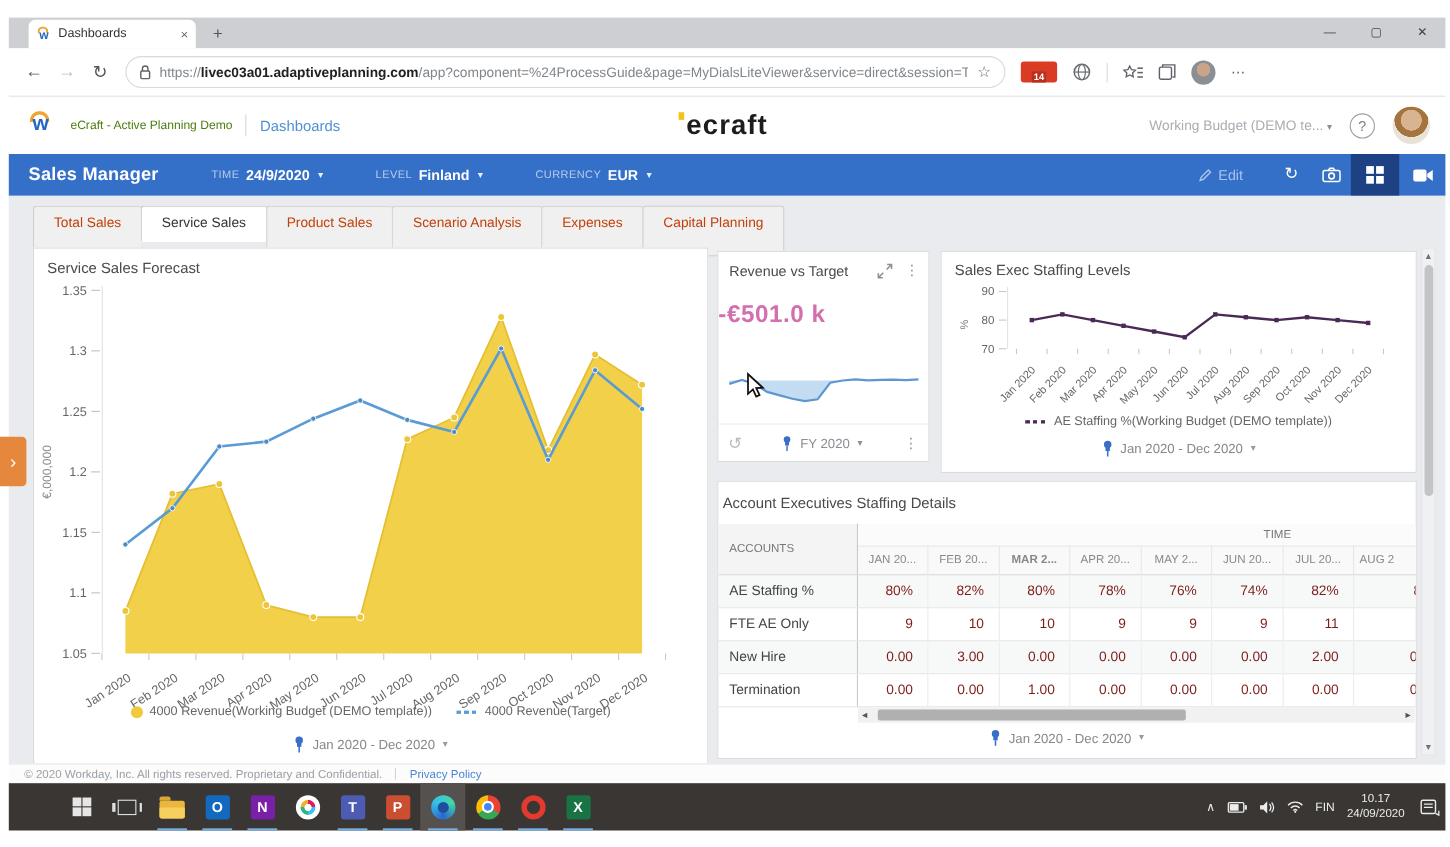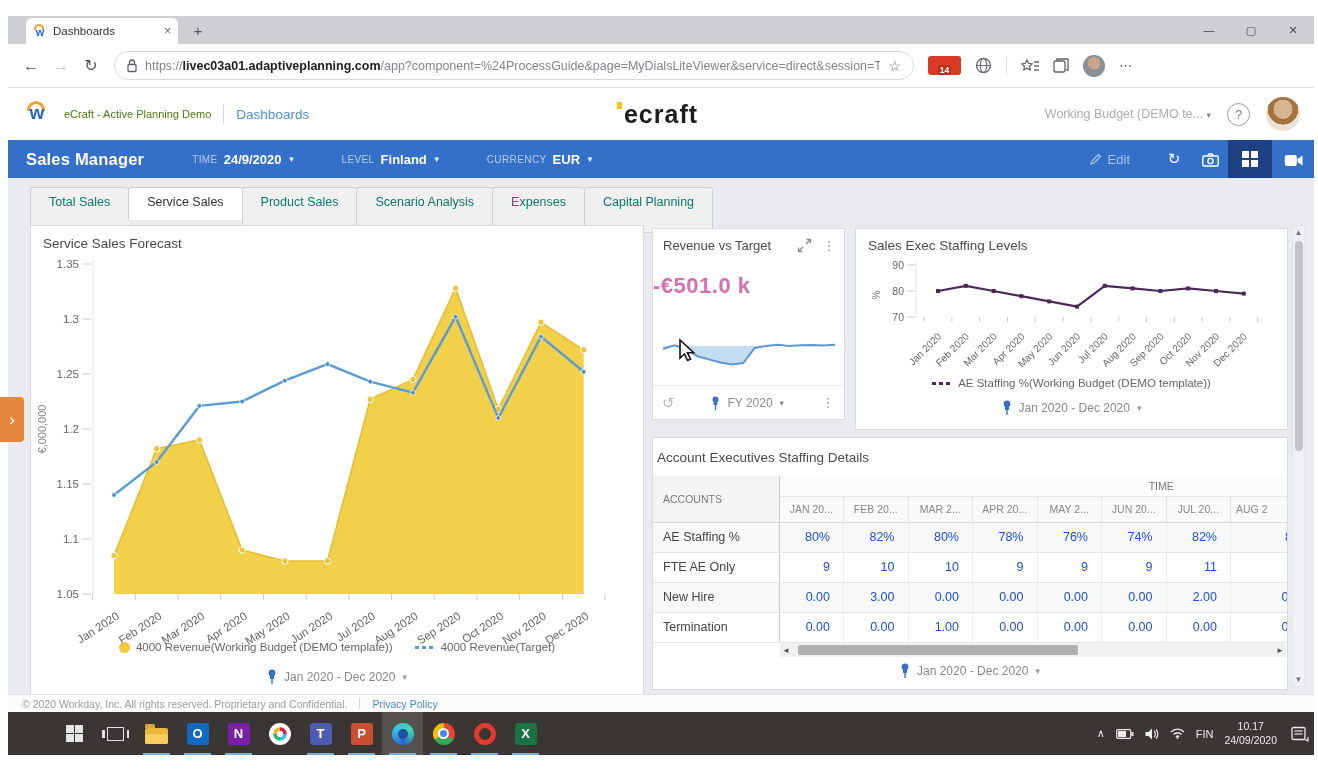--- a/index.html
+++ b/index.html
@@ -77,21 +77,21 @@
   .bb-right { position:absolute; right:0; height:38px; display:flex; align-items:center; }
   .bb-edit { display:flex; gap:6px; align-items:center; color:#aac4ed; font-size:13px; margin-right:26px; }
   .bb-ic { width:36px; text-align:center; color:#fff; font-size:15px; line-height:38px; }
   .bb-grid { width:44px; height:38px; background:#1d4182; display:flex; align-items:center; justify-content:center; }
   .gridglyph { display:grid; grid-template-columns:7px 7px; grid-template-rows:7px 7px; gap:2px; }
   .gridglyph i { background:#fff; }
 
   
   .content { position:relative; height:516px; background:#e9ebee; overflow:hidden; }
   .dashtabs { position:absolute; left:22px; top:9px; display:flex; }
-  .dtab { height:46px; padding:0 18px; font-size:12.5px; color:#0f766e; background:#f0f0f0;
+  .dtab { height:46px; padding:0 18px; font-size:12.5px; color:#c2410c; background:#f0f0f0;
     border:1px solid #cfcfcf; border-right:none; line-height:29px; border-radius:3px 3px 0 0; }
   .dtab:last-child { border-right:1px solid #cfcfcf; }
   .dtab.active { background:#fff; color:#333; border-bottom-color:#fff; height:33px; }
 
   .card { position:absolute; background:#fff; border:1px solid #d9dbdd; }
   .card-title { font-size:13.5px; color:#4a4a4a; }
 
   .c-forecast { left:22px; top:47px; width:614px; height:482px; }
   .c-rvt      { left:644px; top:50px; width:193px; height:192px; }
   .c-staff    { left:847px; top:50px; width:433px; height:202px; }
@@ -124,21 +124,21 @@
   table.acct th, table.acct td { font-weight:normal; overflow:hidden; white-space:nowrap; }
   th.hacc { width:126px; background:#f4f4f4; border-right:1px solid #c9c9c9; border-bottom:1px solid #d9d9d9;
     font-size:10.5px; color:#777; text-align:left; padding-left:10px; }
   th.htime { background:#fbfbfb; font-size:10.5px; color:#777; border-bottom:1px solid #e6e6e6;
     height:20px; text-align:center; padding-left:248px; }
   th.hmon { background:#f9f9f9; font-size:10.5px; color:#888; height:26px; text-align:center;
     border-left:1px solid #e6e6e6; border-bottom:1px solid #d9d9d9; }
   th.hmon.cut { text-align:left; padding-left:5px; }
   td.acc { height:30px; font-size:12.5px; color:#444; padding-left:10px; border-right:1px solid #c9c9c9;
     border-bottom:1px solid #e6e6e6; text-align:left; }
-  td.val { font-size:12.5px; color:#1d4ed8; text-align:right; padding-right:13px;
+  td.val { font-size:12.5px; color:#7f1d1d; text-align:right; padding-right:13px;
     border-left:1px solid #ececec; border-bottom:1px solid #e6e6e6; }
   td.val.cut { padding-right:3px; }
   tr.odd td { background:#f7f8f8; }
   .hscroll { position:absolute; left:127px; right:1px; top:205px; height:14px; background:#f1f1f1;
     display:flex; align-items:center; }
   .hs-arr { width:12px; text-align:center; font-size:8px; color:#555; }
   .hs-track { position:relative; flex:1; height:100%; }
   .hs-thumb { position:absolute; left:6px; top:2px; width:58%; height:10px; background:#b0b0b0; border-radius:2px; }
 
   
@@ -525,21 +525,21 @@
       <div class="tbl-wrap">
           <table class="acct" id="acct-table">
             <thead>
               <tr>
                 <th class="hacc" rowspan="2">ACCOUNTS</th>
                 <th class="htime" colspan="8">TIME</th>
               </tr>
               <tr>
                 <th class="hmon" style="width: 68px;">JAN 20...</th>
                 <th class="hmon" style="width: 68px;">FEB 20...</th>
-                <th class="hmon" style="width: 68px;">MAR 2...</th>
+                <th class="hmon" style="width: 68px; font-weight: bold;">MAR 2...</th>
                 <th class="hmon" style="width: 68px;">APR 20...</th>
                 <th class="hmon" style="width: 68px;">MAY 2...</th>
                 <th class="hmon" style="width: 68px;">JUN 20...</th>
                 <th class="hmon" style="width: 68px;">JUL 20...</th>
                 <th class="hmon cut" style="width: 40px;">AUG 2</th>
               </tr>
             </thead>
             <tbody>
               <tr class="odd">
                 <td class="acc">AE Staffing %</td>

